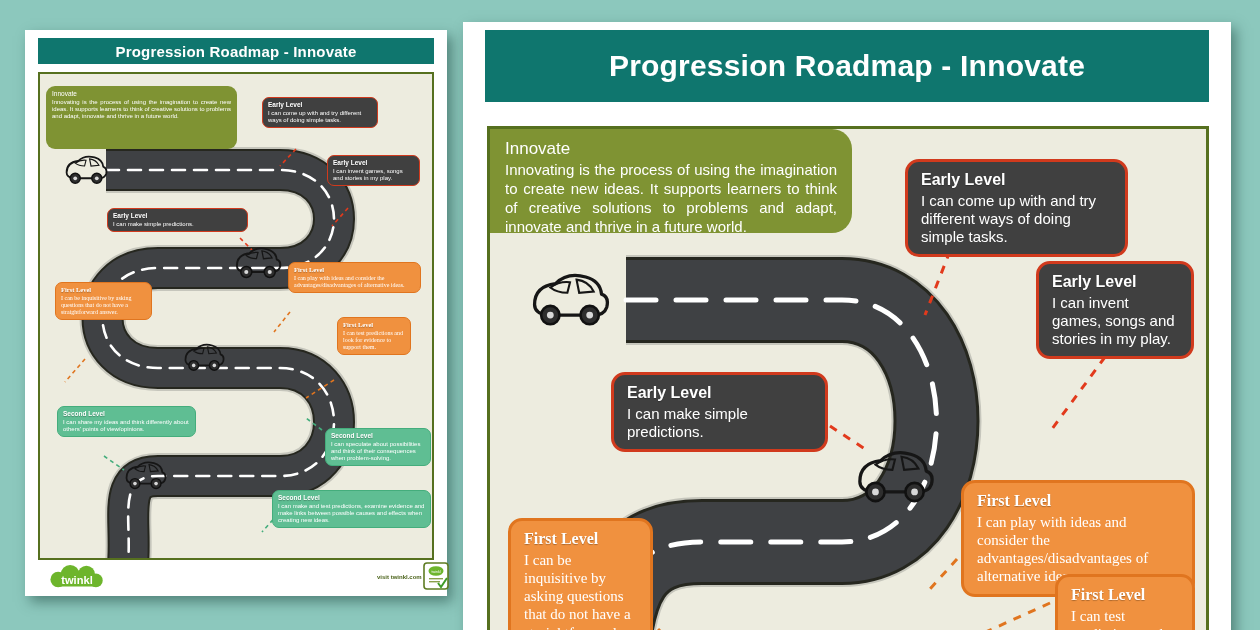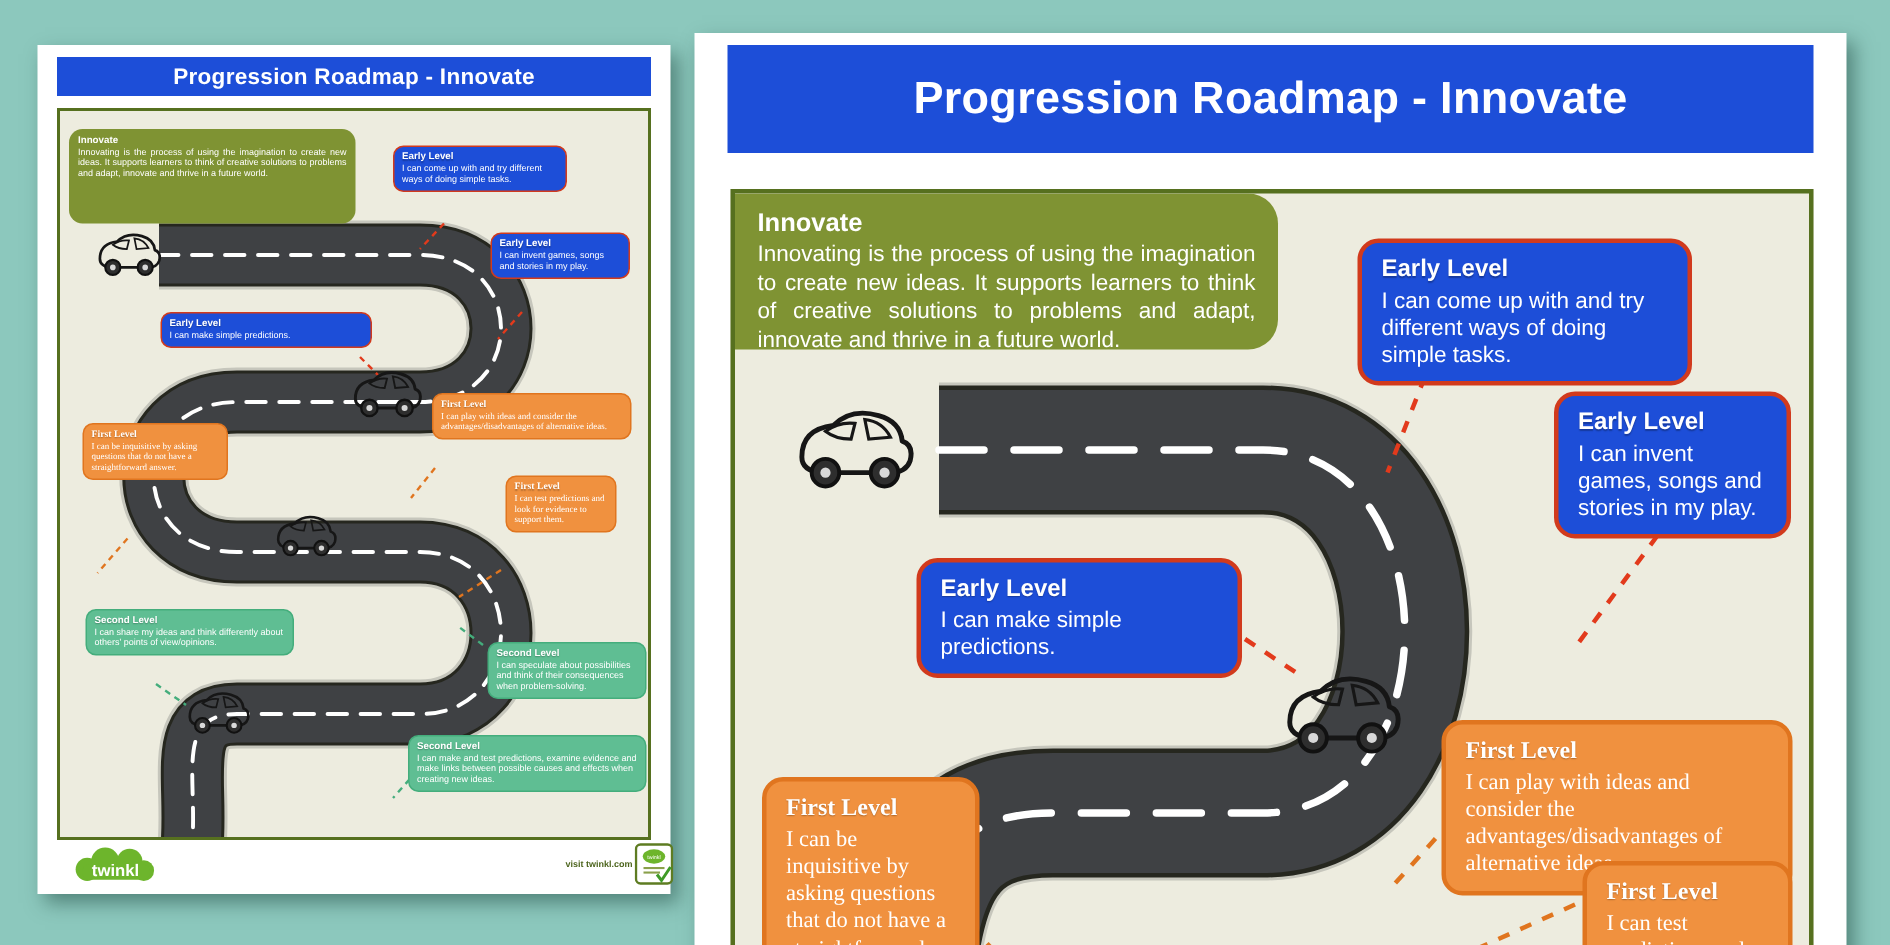--- a/index.html
+++ b/index.html
@@ -3,28 +3,28 @@
 <meta charset="utf-8">
 <style>
   html,body{margin:0;padding:0;}
   body{
     width:1260px;height:630px;position:relative;overflow:hidden;
     background:#8cc8bd;
     font-family:"Liberation Sans", sans-serif;
   }
   .abs{position:absolute;}
   .sheet{position:absolute;background:#ffffff;box-shadow:5px 6px 12px rgba(25,65,58,.5);}
-  .band{position:absolute;background:#1d4ed8;display:flex;align-items:center;justify-content:center;}
+  .band{position:absolute;background:#0f766e;display:flex;align-items:center;justify-content:center;}
   .band .ttl{color:#fff;font-weight:bold;letter-spacing:.2px;}
   .content{position:absolute;background:#edecdf;border:2px solid #56701f;overflow:hidden;}
   .intro{position:absolute;background:#7f9333;color:#fff;box-sizing:border-box;}
-  .intro .ih{font-weight:bold;}
+  .intro .ih{font-weight:normal;}
   .intro .ib{text-align:justify;}
   .callout{position:absolute;color:#fff;box-sizing:border-box;}
-  .callout.red{background:#1d4ed8;border:solid #d13a1d;}
+  .callout.red{background:#404040;border:solid #d13a1d;}
   .callout.orange{background:#f0913f;border:solid #e0751f;font-family:Liberation Serif, serif;}
   .callout.green{background:#5fbe93;border:solid #44ad7c;}
   .co-level{font-weight:bold;text-shadow:0 1px 1px rgba(0,0,0,.28);}
   
   .sm .callout{border-width:1.5px;border-radius:7px;padding:3px 5px;font-size:6px;line-height:1.18;}
   .sm .co-level{font-size:6.5px;margin-bottom:1px;}
   .sm.intro{border-radius:9px;padding:4px 6px;font-size:6px;line-height:1.18;}
   .sm.intro .ih{font-size:6.5px;margin-bottom:1px;}
   
   .lg .callout{border-width:3px;border-radius:14px;padding:8px 13px;font-size:15px;line-height:1.22;}

